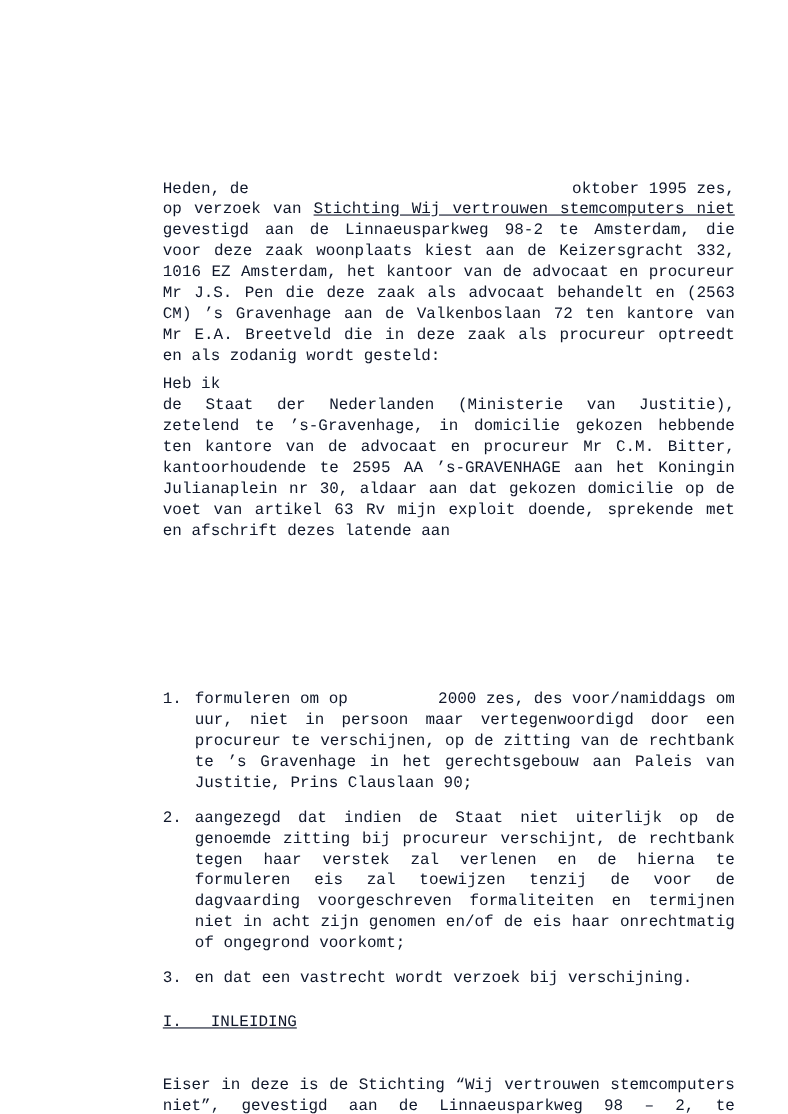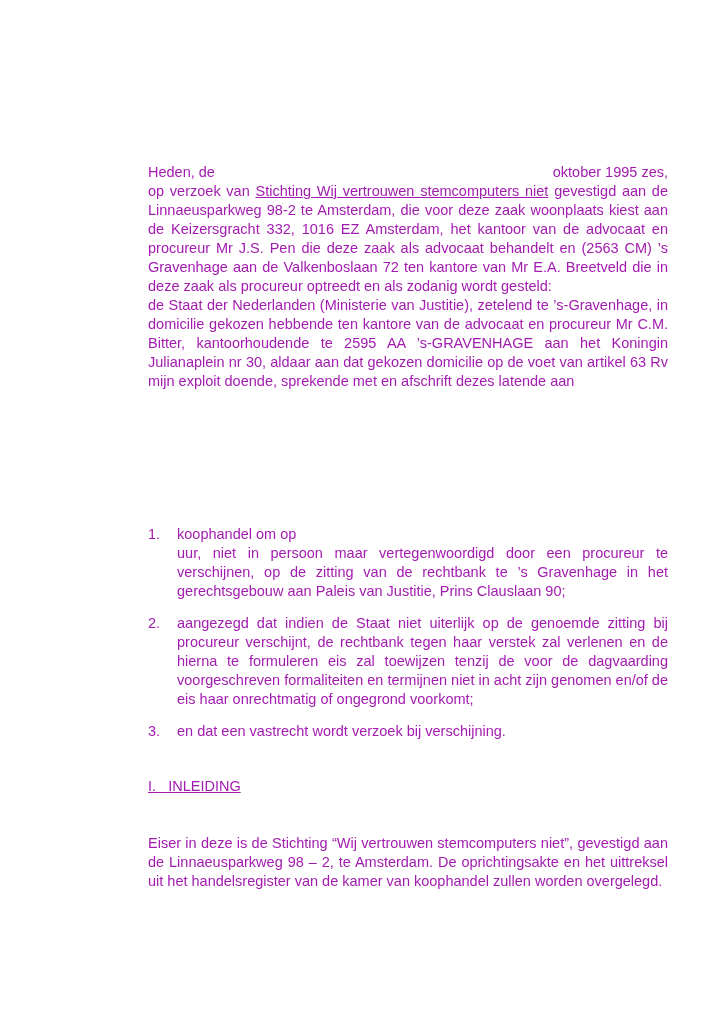--- a/index.html
+++ b/index.html
@@ -6,22 +6,22 @@
     margin: 0;
     padding: 0;
     background: #ffffff;
   }
   .page {
     position: relative;
     width: 716px;
     height: 1013px;
     background: #ffffff;
     overflow: hidden;
-    font-family: Liberation Sans, sans-serif;
-    color: #a21caf;
+    font-family: Liberation Mono, monospace;
+    color: #0f172a;
   }
   .content {
     padding: 163px 48px 0 148px;
     font-size: 14.5px;
     line-height: 19px;
   }
   .flexline {
     display: flex;
     justify-content: space-between;
   }
@@ -35,48 +35,50 @@
   .defendant { }
   .summons-list { margin-top: 134px; }
   .list-item { display: flex; }
   .list-item + .list-item { margin-top: 13px; }
   .num {
     flex: 0 0 29px;
     width: 29px;
   }
   .li-body { flex: 1; min-width: 0; }
   .section-heading {
-    margin-top: 36px;
+    margin-top: 21px;
     white-space: pre;
   }
   .closing { margin-top: 38px; }
 </style>
 </head>
 <body>
 
 <div class="page">
   <div class="content">
 
     <div class="flexline">
       <span>Heden, de</span>
       <span>oktober 1995 zes,</span>
     </div>
 
     <p class="just"><span>op verzoek van </span><span class="u">Stichting Wij vertrouwen stemcomputers niet</span><span> gevestigd aan de Linnaeusparkweg 98-2 te Amsterdam, die voor deze zaak woonplaats kiest aan de Keizersgracht 332, 1016 EZ Amsterdam, het kantoor van de advocaat en procureur Mr J.S. Pen die deze zaak als advocaat behandelt en (2563 CM) ’s Gravenhage aan de Valkenboslaan 72 ten kantore van Mr E.A. Breetveld die in deze zaak als procureur optreedt en als zodanig wordt gesteld:</span></p>
 
+    <p class="heb-ik">Heb ik</p>
 
     <p class="just defendant">de Staat der Nederlanden (Ministerie van Justitie), zetelend te ’s-Gravenhage, in domicilie gekozen hebbende ten kantore van de advocaat en procureur Mr C.M. Bitter, kantoorhoudende te 2595 AA ’s-GRAVENHAGE aan het Koningin Julianaplein nr 30, aldaar aan dat gekozen domicilie op de voet van artikel 63 Rv mijn exploit doende, sprekende met en afschrift dezes latende aan</p>
 
     <div class="summons-list">
 
       <div class="list-item">
         <span class="num">1.</span>
         <div class="li-body">
           <div class="flexline">
-            <span>koophandel om op</span>
+            <span>formuleren om op</span>
+            <span>2000 zes, des voor/namiddags om</span>
           </div>
           <div class="just">uur, niet in persoon maar vertegenwoordigd door een procureur te verschijnen, op de zitting van de rechtbank te ’s Gravenhage in het gerechtsgebouw aan Paleis van Justitie, Prins Clauslaan 90;</div>
         </div>
       </div>
 
       <div class="list-item">
         <span class="num">2.</span>
         <div class="li-body">
           <div class="just">aangezegd dat indien de Staat niet uiterlijk op de genoemde zitting bij procureur verschijnt, de rechtbank tegen haar verstek zal verlenen en de hierna te formuleren eis zal toewijzen tenzij de voor de dagvaarding voorgeschreven formaliteiten en termijnen niet in acht zijn genomen en/of de eis haar onrechtmatig of ongegrond voorkomt;</div>
         </div>

